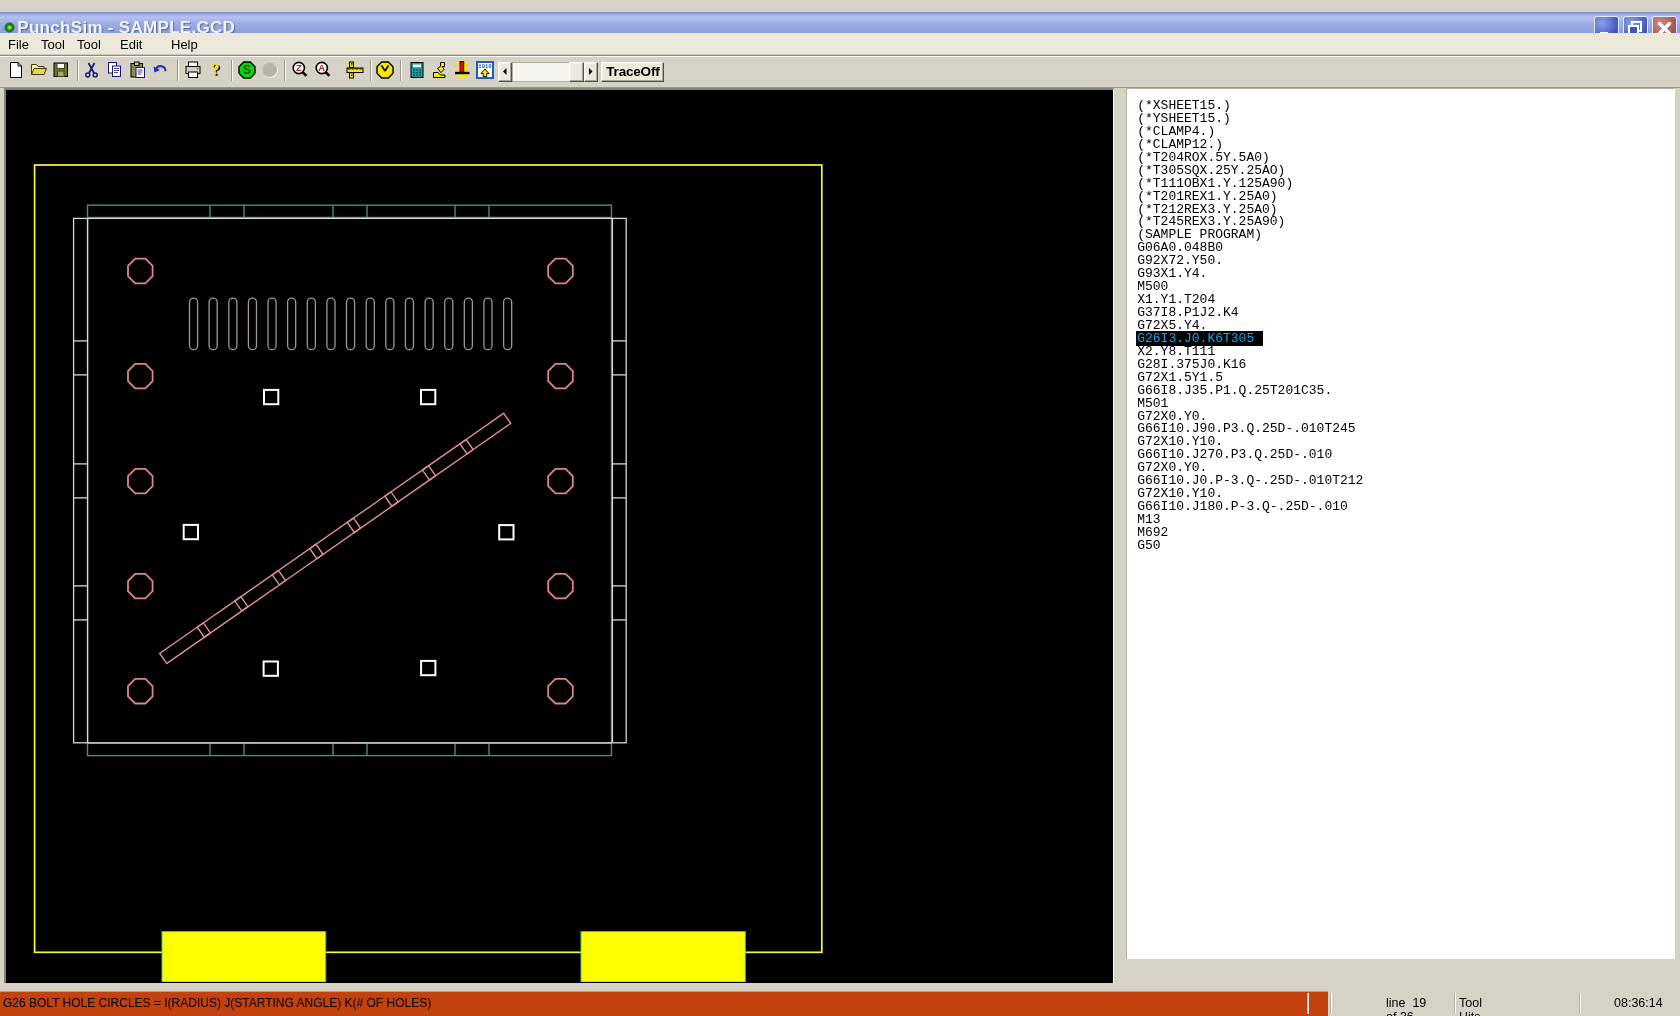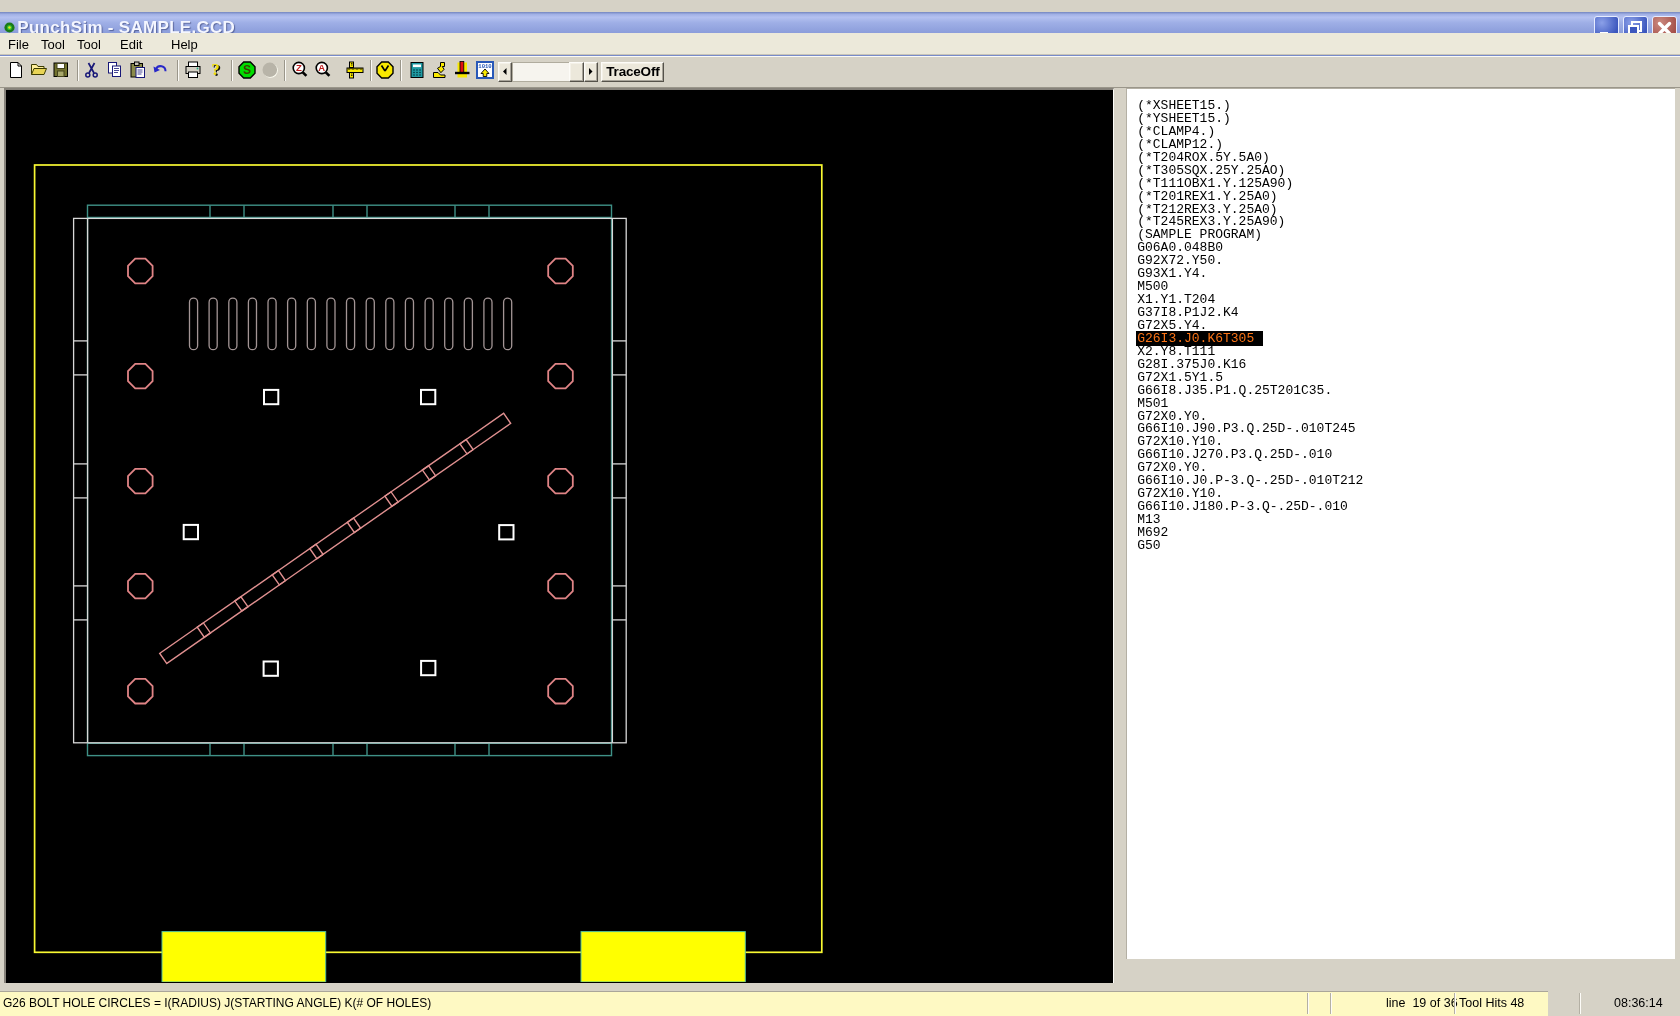--- a/index.html
+++ b/index.html
@@ -12,22 +12,22 @@
 #btnclose{left:1652px;background:radial-gradient(circle at 30% 25%,#cc8a80,#a5514a 70%,#9c4840)}
 #menubar{position:absolute;left:0;top:33px;width:1680px;height:22px;background:#ece9da;border-bottom:1px solid #c8c4b8}
 #menubar span{position:absolute;top:3.5px;font-size:13px;color:#000000}
 #toolbar{position:absolute;left:0;top:56px;width:1680px;height:32px;background:#d6d2c6;border-top:1px solid #fbfaf6;border-bottom:1px solid #9a968a}
 .sep{position:absolute;top:60px;width:1px;height:21px;background:#9a968a;box-shadow:1px 0 0 #fbfaf6}
 .ticon{position:absolute;top:61px}
 .raised{background:#ece8db;border:1px solid;border-color:#fdfcf8 #55524a #55524a #fdfcf8;box-shadow:inset -1px -1px 0 #a8a49a,inset 1px 1px 0 #f4f1e8}
 #canvas{position:absolute;left:4px;top:88px;width:1110px;height:895px;background:#000;border-left:2px solid #87837b;border-top:2px solid #87837b;border-right:1px solid #fdfcf8}
 #gpanel{position:absolute;left:1126px;top:88px;width:549px;height:871px;background:#fff;border-left:1px solid #b4b0a4;border-top:1px solid #b4b0a4}
 #gpanel pre{position:absolute;left:10.2px;top:11px;font-family:Liberation Mono, monospace;font-size:13px;line-height:12.94px;color:#000;white-space:pre}
-#gpanel pre b{font-weight:normal;background:#000;color:#f97316;padding:0 9px 0 1.5px;margin-left:-1.5px}
-#statusbar{position:absolute;left:0;top:991px;width:1548px;height:25px;background:#fef9c3;border-top:1px solid #aaa69a;font-size:12.5px;color:#000}
+#gpanel pre b{font-weight:normal;background:#000;color:#0ea5e9;padding:0 9px 0 1.5px;margin-left:-1.5px}
+#statusbar{position:absolute;left:0;top:991px;width:1328px;height:25px;background:#c2410c;border-top:1px solid #aaa69a;font-size:12.5px;color:#000}
 #statusbar .fld{position:absolute;top:4px}
 .sdiv{position:absolute;top:993px;width:1px;height:21px;background:#b4b0a4;box-shadow:1px 0 0 #fdfcf8}
 </style></head>
 <body>
 <div id="titlebar">
  <svg style="position:absolute;left:3.5px;top:9.5px" width="11" height="11" viewBox="0 0 13 13">
   <circle cx="6.5" cy="6.5" r="6" fill="#1a7a1a"></circle>
   <circle cx="6.5" cy="6.5" r="3" fill="#30c030"></circle>
   <circle cx="6.5" cy="6.5" r="1.5" fill="#e8e820"></circle>
  </svg>

